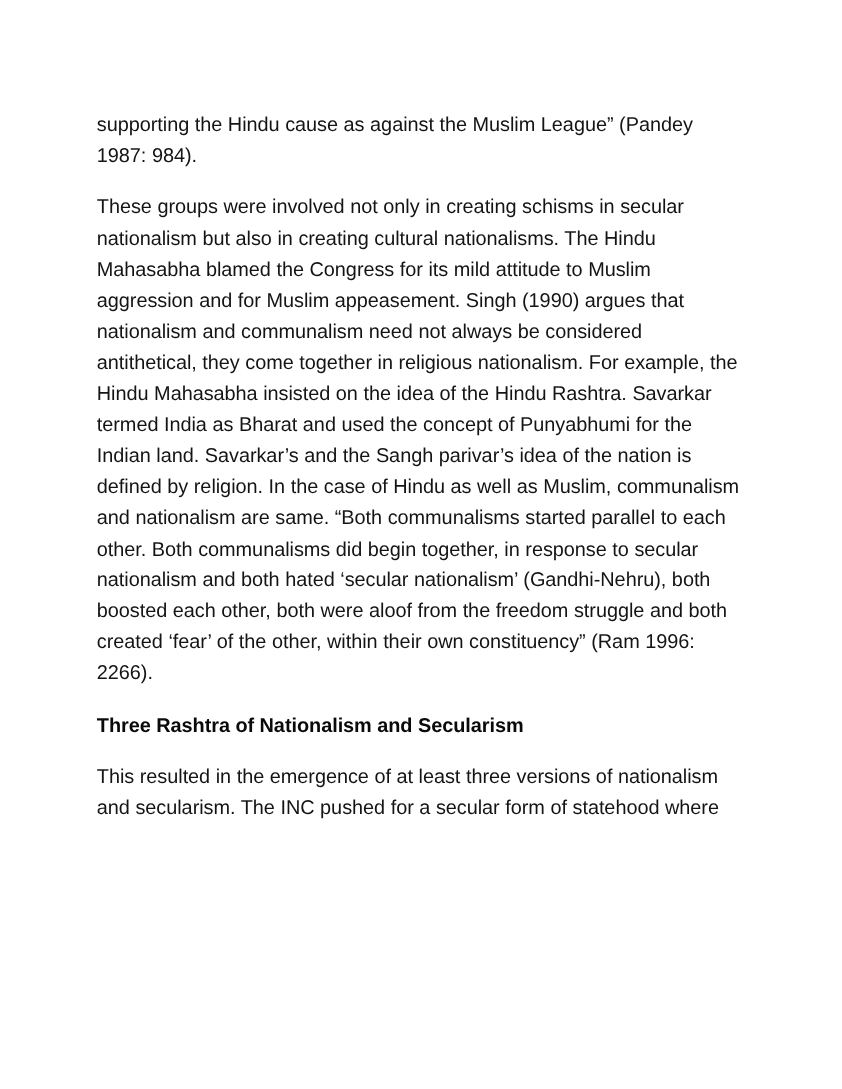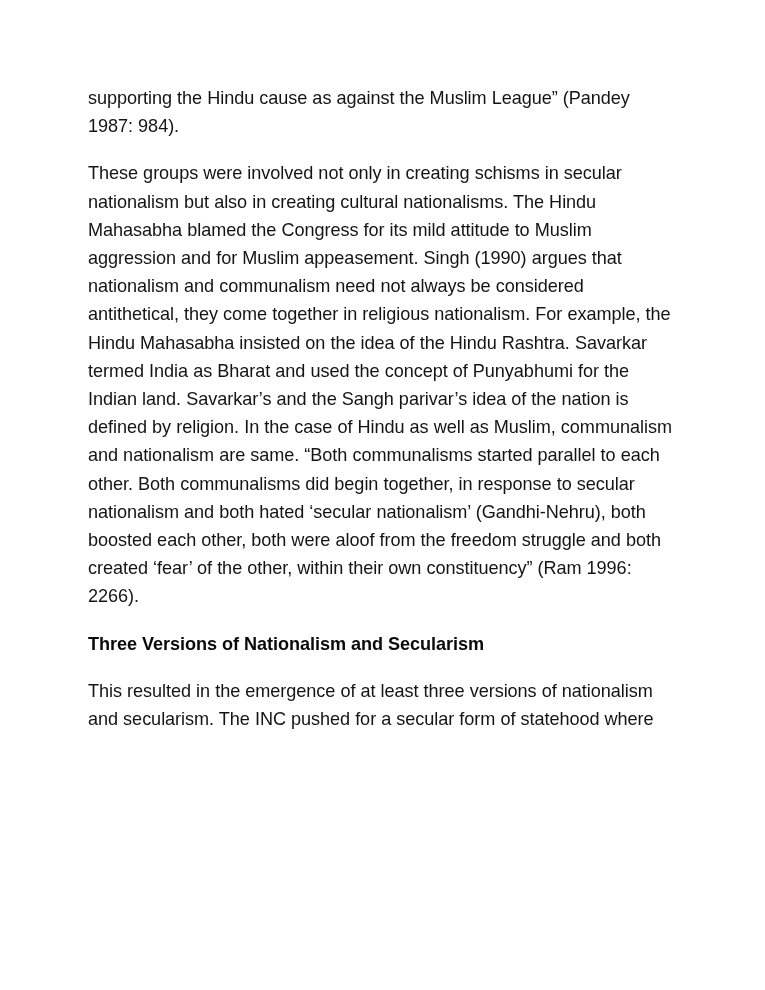--- a/index.html
+++ b/index.html
@@ -10,21 +10,21 @@
   body {
     width: 765px;
     height: 990px;
     position: relative;
     font-family: "Liberation Sans", sans-serif;
     -webkit-font-smoothing: antialiased;
   }
   .page {
     position: absolute;
     left: 0;
-    top: 0;
+    top: 15px;
     width: 765px;
     height: 730px;
     background: #ffffff;
     overflow: hidden;
   }
   .text-column {
     position: absolute;
     left: 88px;
     top: 84px;
     width: 590px;
@@ -55,18 +55,18 @@
 </head>
 <body>
 
 <div class="page">
   <div class="text-column">
 
     <p class="body-par">supporting the Hindu cause as against the Muslim League” (Pandey 1987: 984).</p>
 
     <p class="body-par"><span>These groups were involved not only in creating schisms in secular nationalism but also in creating cultural nationalisms. The Hindu Mahasabha blamed the Congress for its mild attitude to Muslim aggression and for Muslim appeasement. Singh (1990) argues that nationalism and communalism need not always be considered antithetical, they come together in religious nationalism. For example, the Hindu Mahasabha insisted on the idea of the Hindu Rashtra. Savarkar termed India as Bharat and used the concept of </span><span class="ital">Punyabhumi</span><span> for the Indian land. Savarkar’s and the Sangh parivar’s idea of the nation is defined by religion. In the case of Hindu as well as Muslim, communalism and nationalism are same. “Both communalisms started parallel to each other. Both communalisms did begin together, in response to secular nationalism and both hated ‘secular nationalism’ (Gandhi-Nehru), both boosted each other, both were aloof from the freedom struggle and both created ‘fear’ of the other, within their own constituency” (Ram 1996: 2266).</span></p>
 
-    <h2 class="section-heading">Three Versions of Nationalism and Secularism</h2>
+    <h2 class="section-heading">Three Rashtra of Nationalism and Secularism</h2>
 
     <p class="body-par">This resulted in the emergence of at least three versions of nationalism and secularism. The INC pushed for a secular form of statehood where citizenship would be based on equal representation of all irrespective of social ascriptions. The Hindu Mahasabha visualised a Hindu Rashtra, while the Muslim League advocated the formation of Pakistan (Mahajan 2000). Scholars have argued that these three visions on the nature of the post-Independence state were “primarily reactions to the process of colonisation and desire to be free from alien rule” (Das 2010). But it is necessary to perceive that these visions originated keeping in view the others and to understand what these visions have produced in independent India. Zavos argues that the “development of Hindu nationalism as an ideology needs to be</p>
 
   </div>
 </div>
 
 </body></html>

